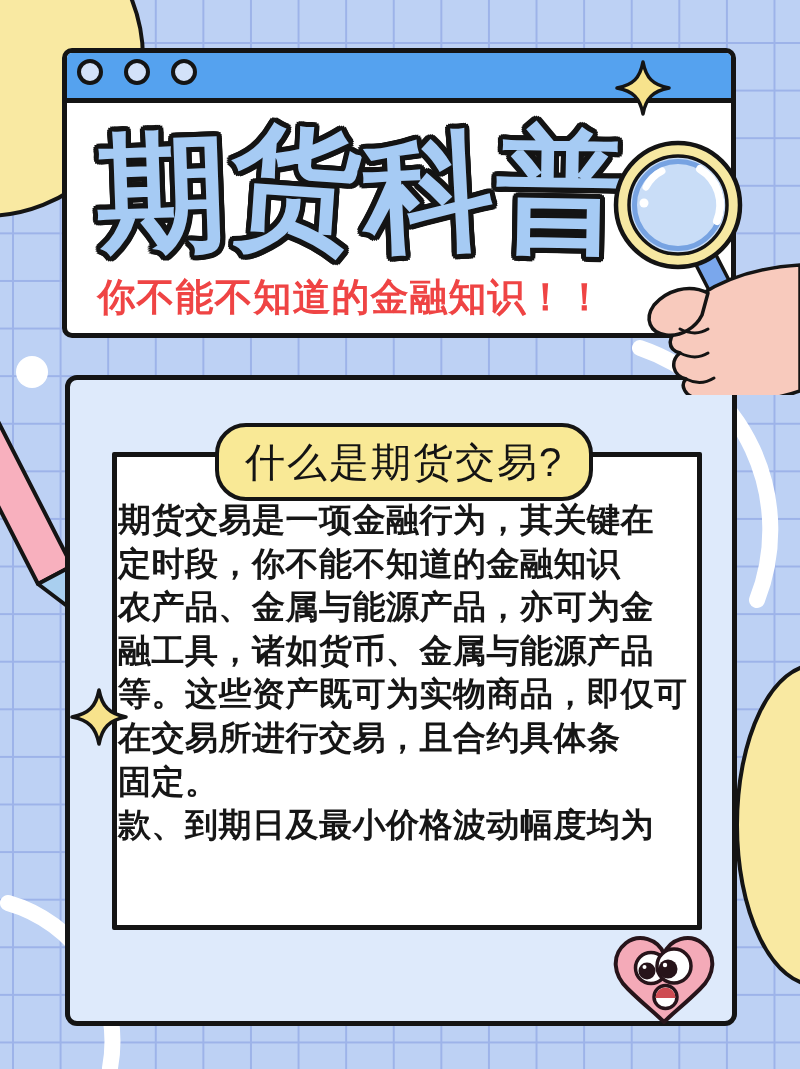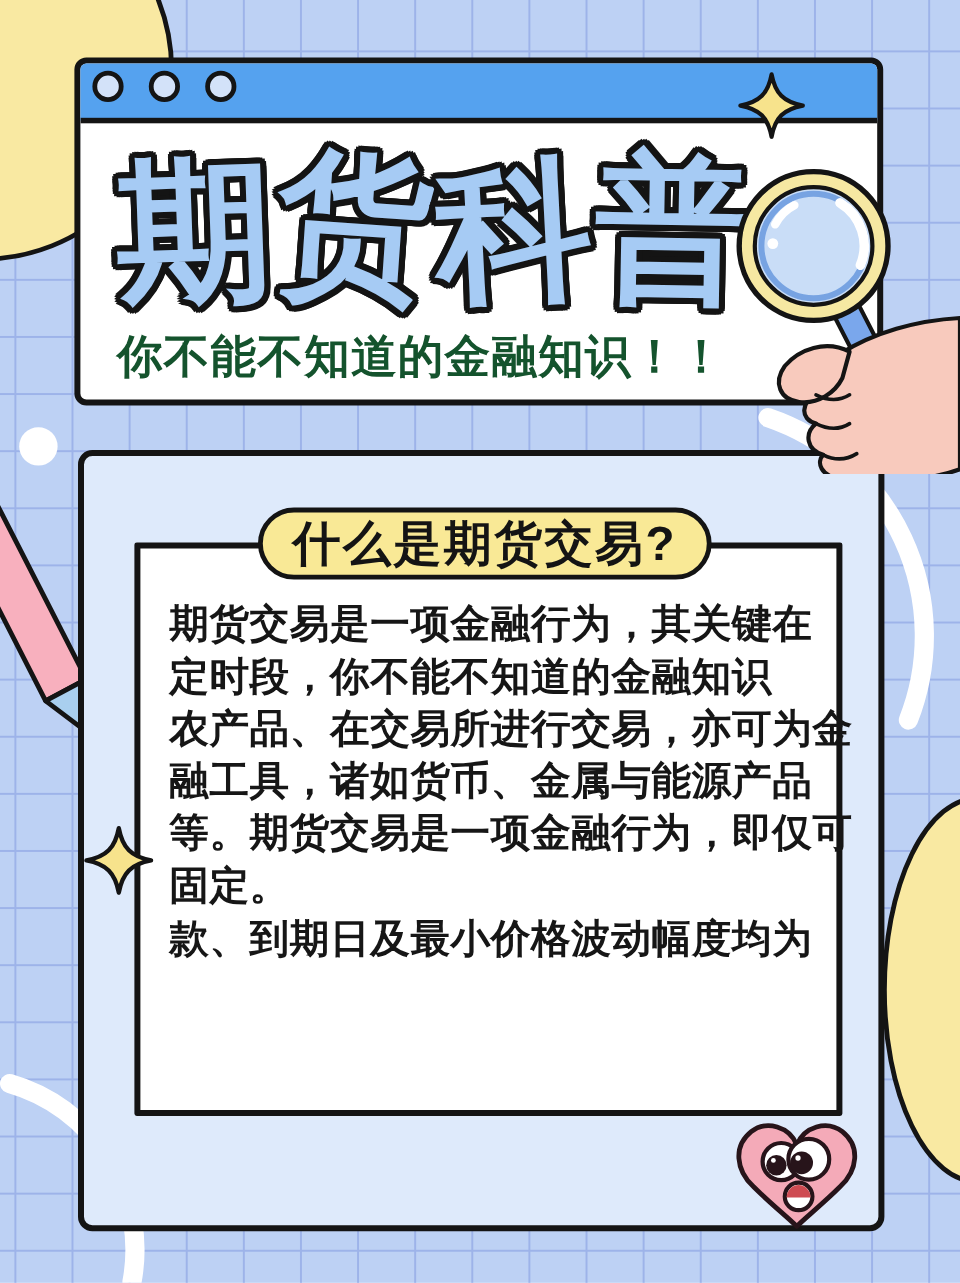--- a/index.html
+++ b/index.html
@@ -43,46 +43,46 @@
       2px 5px 0 #141414,-2px 5px 0 #141414,2px -5px 0 #141414,-2px -5px 0 #141414,
       5px 2px 0 #141414,-5px 2px 0 #141414,5px -2px 0 #141414,-5px -2px 0 #141414;
   }
   .big-title span{display:inline-block;}
   .big-title .t0{transform:rotate(-2deg);}
   .big-title .t1{transform:rotate(4deg) translateY(-5px);}
   .big-title .t2{transform:rotate(-3deg);}
   .big-title .t3{transform:rotate(1deg) translateY(-2px);}
   .subtitle{
     position:absolute; left:24px; top:219px; width:520px;
-    text-align:center; font-size:38px; font-weight:900; color:#14532d;
+    text-align:center; font-size:38px; font-weight:900; color:#ef4444;
     letter-spacing:1px; white-space:nowrap;
   }
 
   
   .content-card{
     left:65px; top:375px; width:672px; height:651px;
     background:#DEEAFB; border:5px solid #141414; border-radius:12px;
     box-sizing:border-box; z-index:3;
   }
   .body-card{
     left:112px; top:452px; width:590px; height:478px;
     background:#FFFFFF; border:5px solid #141414; border-radius:2px;
     box-sizing:border-box; z-index:4;
-    padding:41px 6px 0 24px;
+    padding:41px 6px 0 1px;
   }
   .body-card .line{
     font-size:33px; line-height:43.6px; font-weight:600;
     color:#161616; letter-spacing:0.5px; white-space:nowrap;
   }
   .question-pill{
-    left:215px; top:423px; width:378px; height:60px;
+    left:215px; top:423px; width:378px; height:78px;
     background:#F9E996; border:4px solid #141414; border-radius:31px;
     box-sizing:border-box; z-index:5;
     display:flex; align-items:center; justify-content:center;
-    font-size:40px; font-weight:700; color:#141414; letter-spacing:2px;
+    font-size:40px; font-weight:400; color:#141414; letter-spacing:2px;
     white-space:nowrap;
   }
 
   .z1{z-index:1;} .z5{z-index:5;} .z6{z-index:6;}
 </style>
 </head>
 <body>
 
 <div class="poster">
 
@@ -125,23 +125,24 @@
   <svg class="abs z5" width="56" height="56" viewBox="0 0 56 56" style="left:615px;top:60px;">
     <path d="M28,2 C31,18 38,25 54,28 C38,31 31,38 28,54 C25,38 18,31 2,28 C18,25 25,18 28,2 Z" fill="#F7E38C" stroke="#141414" stroke-width="3.5" stroke-linejoin="round"></path>
   </svg>
 
   <div class="abs content-card"></div>
 
   <div class="abs body-card">
     <div>
         <div class="line">期货交易是一项金融行为，其关键在</div>
         <div class="line">定时段，你不能不知道的金融知识</div>
-        <div class="line">农产品、在交易所进行交易，亦可为金</div>
+        <div class="line">农产品、金属与能源产品，亦可为金</div>
         <div class="line">融工具，诸如货币、金属与能源产品</div>
-        <div class="line">等。期货交易是一项金融行为，即仅可</div>
+        <div class="line">等。这些资产既可为实物商品，即仅可</div>
+        <div class="line">在交易所进行交易，且合约具体条</div>
         <div class="line">固定。</div>
         <div class="line">款、到期日及最小价格波动幅度均为</div>
       </div>
   </div>
 
   <div class="abs question-pill">什么是期货交易?</div>
 
   <svg class="abs z5" width="58" height="58" viewBox="0 0 56 56" style="left:70px;top:688px;">
     <path d="M28,2 C31,18 38,25 54,28 C38,31 31,38 28,54 C25,38 18,31 2,28 C18,25 25,18 28,2 Z" fill="#F7E38C" stroke="#141414" stroke-width="3.5" stroke-linejoin="round"></path>
   </svg>

